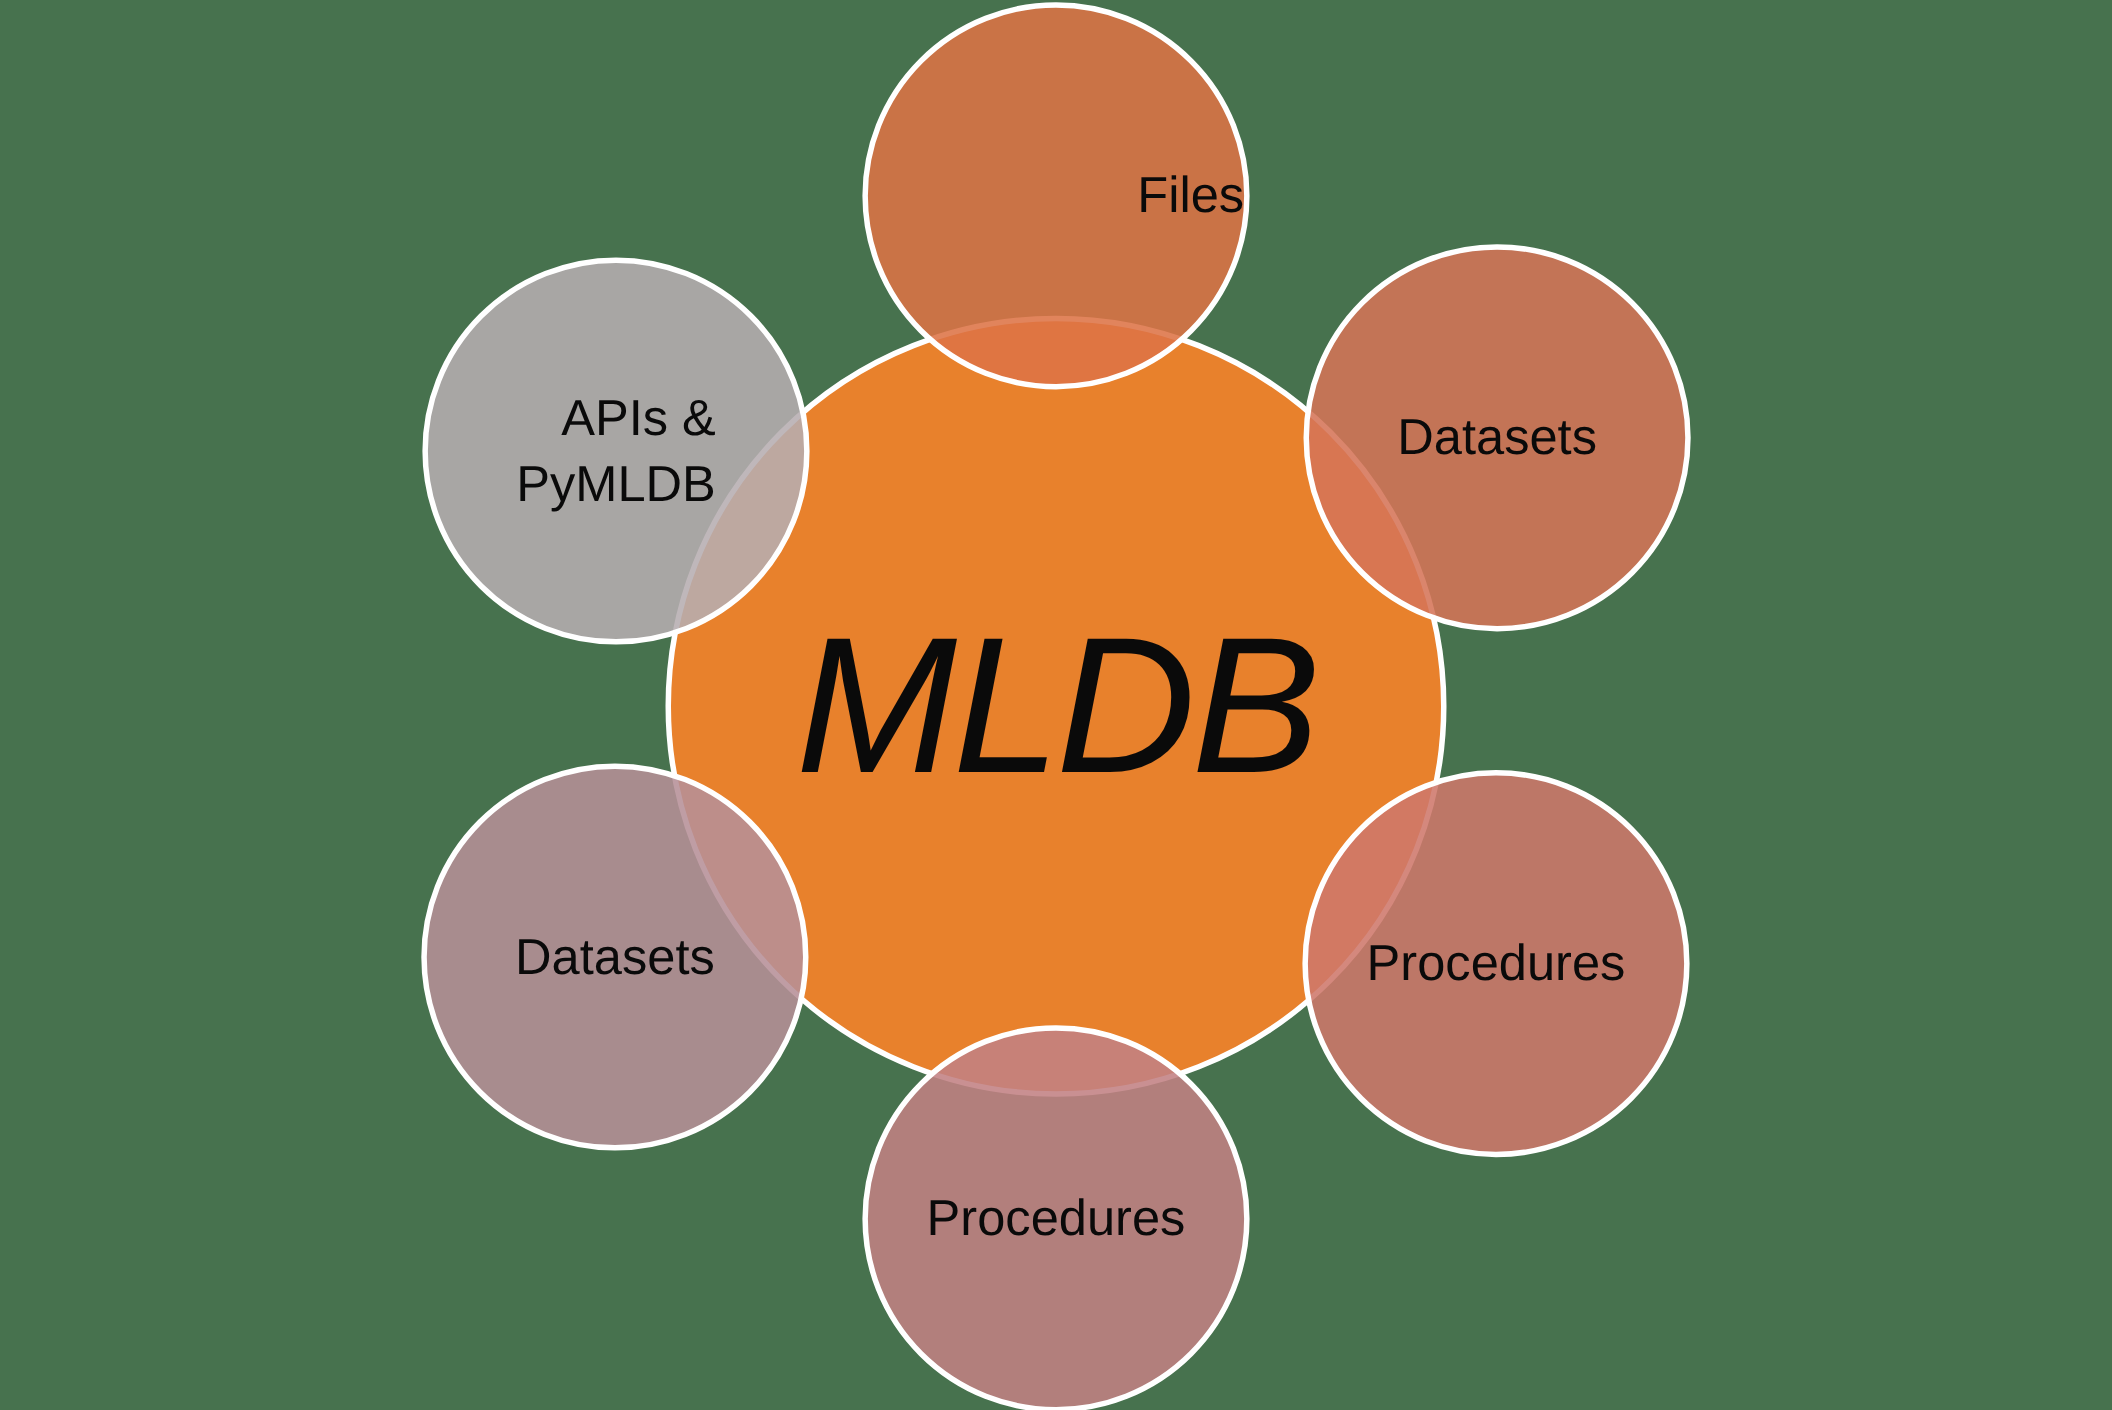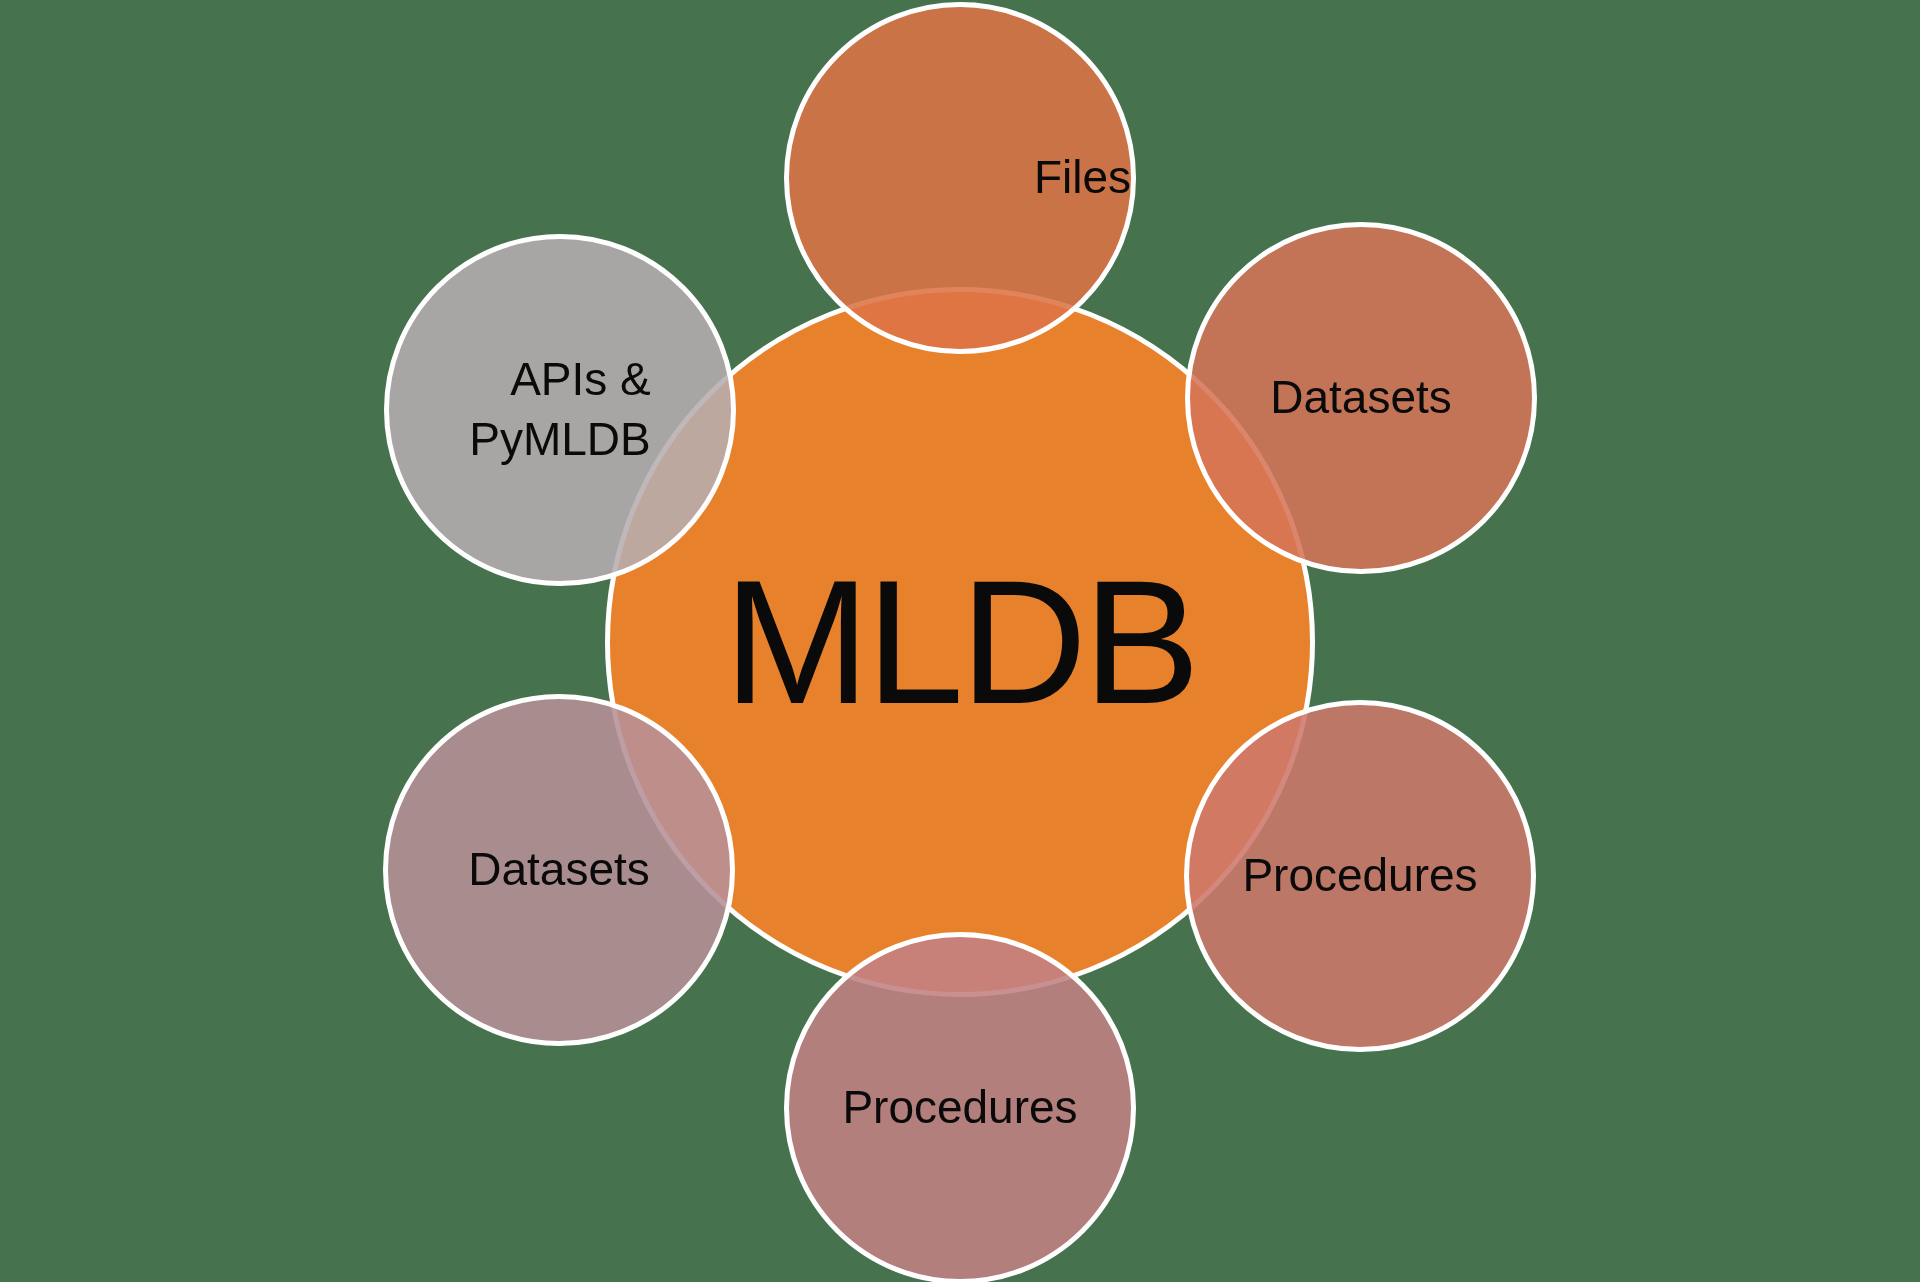--- a/index.html
+++ b/index.html
@@ -40,21 +40,21 @@
     font-size: 176px;
     letter-spacing: -4px;
     line-height: 1;
   }
 </style>
 </head>
 <body>
 
 <div class="canvas" style="width: 1920px; height: 1282px; background: rgb(71, 114, 78); color: rgb(10, 10, 10);">
 
-  <div class="circle center-circle" style="left: 960px; top: 642px; width: 710px; height: 710px; background: rgb(232, 129, 44); border-color: rgb(255, 255, 255);">
+  <div class="circle center-circle" style="left: 960px; top: 642px; width: 710px; height: 710px; background: rgb(232, 129, 44); border-color: rgb(255, 255, 255); font-style: italic;">
     <span class="center-label">MLDB</span>
   </div>
 
   <div class="circle sat" style="left: 960px; top: 178px; width: 352px; height: 352px; background: rgba(221, 115, 69, 0.88); border-color: rgb(255, 255, 255); justify-content: flex-end;">
     <span class="label">Files</span>
   </div>
 
   <div class="circle sat" style="left: 1361px; top: 398px; width: 352px; height: 352px; background: rgba(213, 116, 88, 0.88); border-color: rgb(255, 255, 255);">
     <span class="label">Datasets</span>
   </div>

